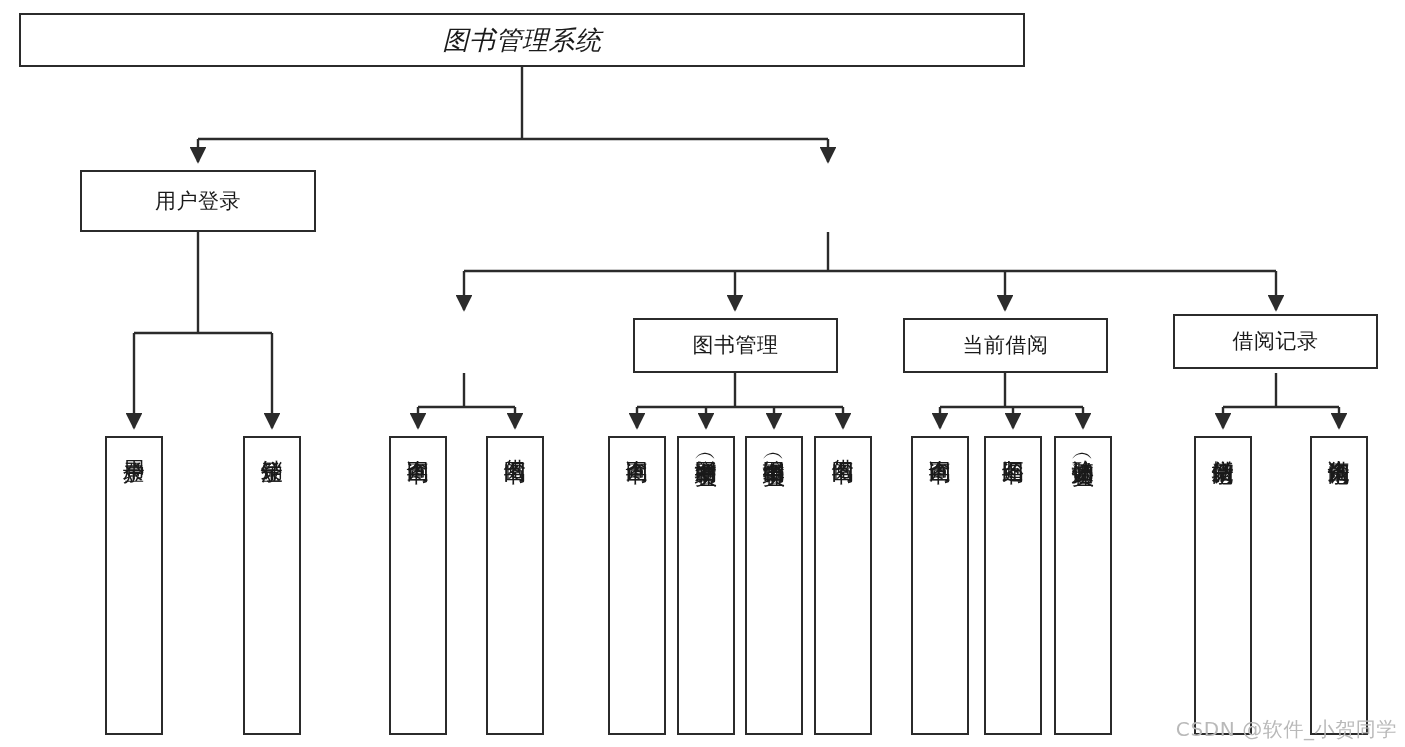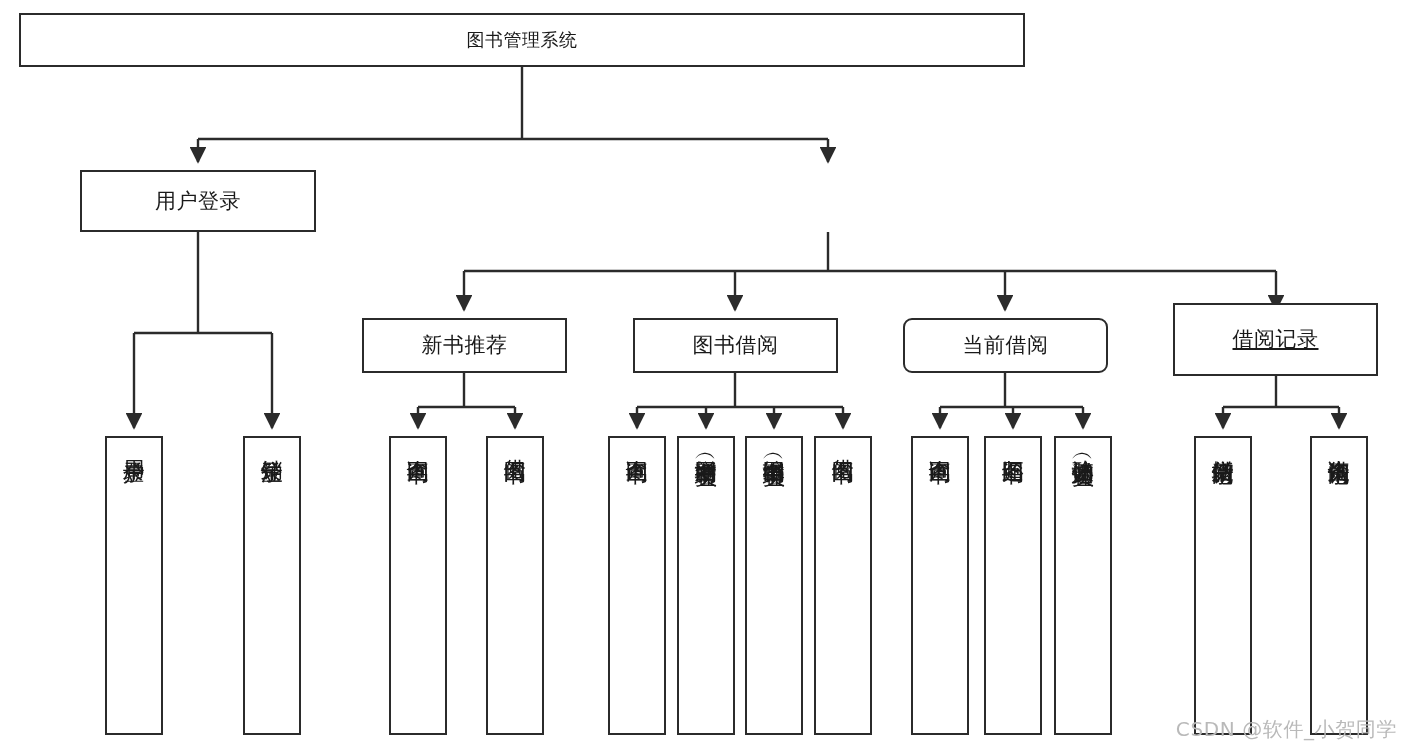--- a/index.html
+++ b/index.html
@@ -40,21 +40,22 @@
     display: block;
     text-align: center;
     line-height: 1.18;
     letter-spacing: 0.5px;
     white-space: nowrap;
   }
   .node-horizontal .node-label {
     font-size: 21px;
   }
   .node-root .node-label {
-    font-size: 18px;
+    font-size: 26px;
+    font-style: italic;
   }
   .node-vertical {
     align-items: flex-start;
     padding-top: 4px;
   }
   .node-vertical .node-label {
     writing-mode: vertical-rl;
     text-orientation: upright;
     font-size: 22px;
     line-height: 1.06;
@@ -129,30 +130,27 @@
   </svg>
 
   <div class="node-box node-horizontal node-root" style="left:19px; top:13px; width:1006px; height:54px;">
     <span class="node-label">图书管理系统</span>
   </div>
 
   <div class="node-box node-horizontal" style="left:80px; top:170px; width:236px; height:62px;">
     <span class="node-label">用户登录</span>
   </div>
 
-  <div class="node-box node-horizontal" style="left:362px; top:318px; width:205px; height:55px;">
-    <span class="node-label">新书推荐</span>
+  <div class="node-box node-horizontal" style="left:633px; top:318px; width:205px; height:55px;">
+    <span class="node-label">图书管理</span>
   </div>
-  <div class="node-box node-horizontal" style="left:633px; top:318px; width:205px; height:55px;">
-    <span class="node-label">图书借阅</span>
-  </div>
-  <div class="node-box node-horizontal" style="left:903px; top:318px; width:205px; height:55px;border-radius:9px;">
+  <div class="node-box node-horizontal" style="left:903px; top:318px; width:205px; height:55px;">
     <span class="node-label">当前借阅</span>
   </div>
-  <div class="node-box node-horizontal" style="left:1173px; top:303px; width:205px; height:73px;text-decoration:underline;">
+  <div class="node-box node-horizontal" style="left:1173px; top:314px; width:205px; height:55px;">
     <span class="node-label">借阅记录</span>
   </div>
 
   <div class="node-box node-vertical" style="left:105px; top:436px; width:58px; height:299px;">
     <span class="node-label">用户登录</span>
   </div>
   <div class="node-box node-vertical" style="left:243px; top:436px; width:58px; height:299px;">
     <span class="node-label">注销登录</span>
   </div>
   <div class="node-box node-vertical" style="left:389px; top:436px; width:58px; height:299px;">

